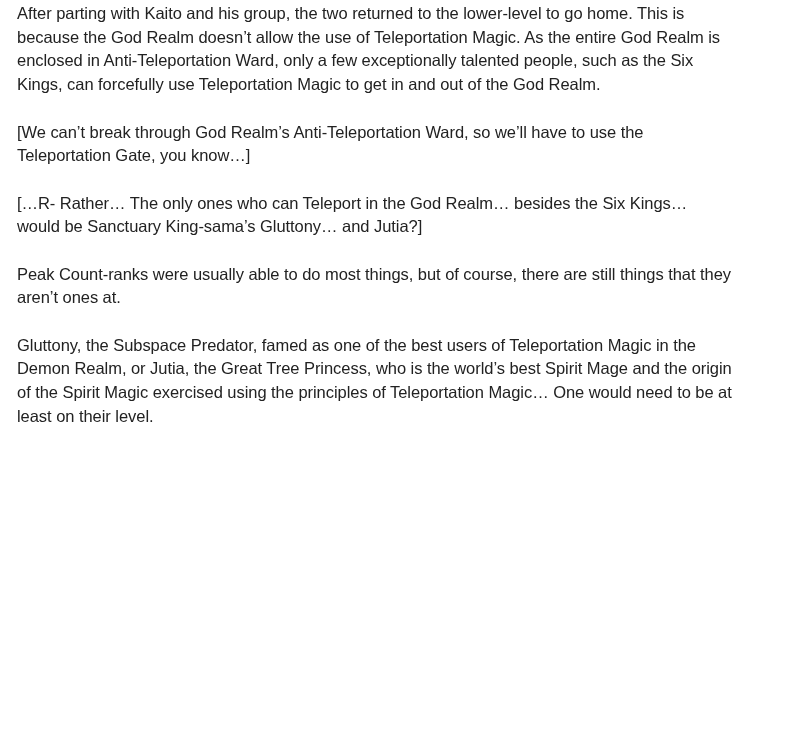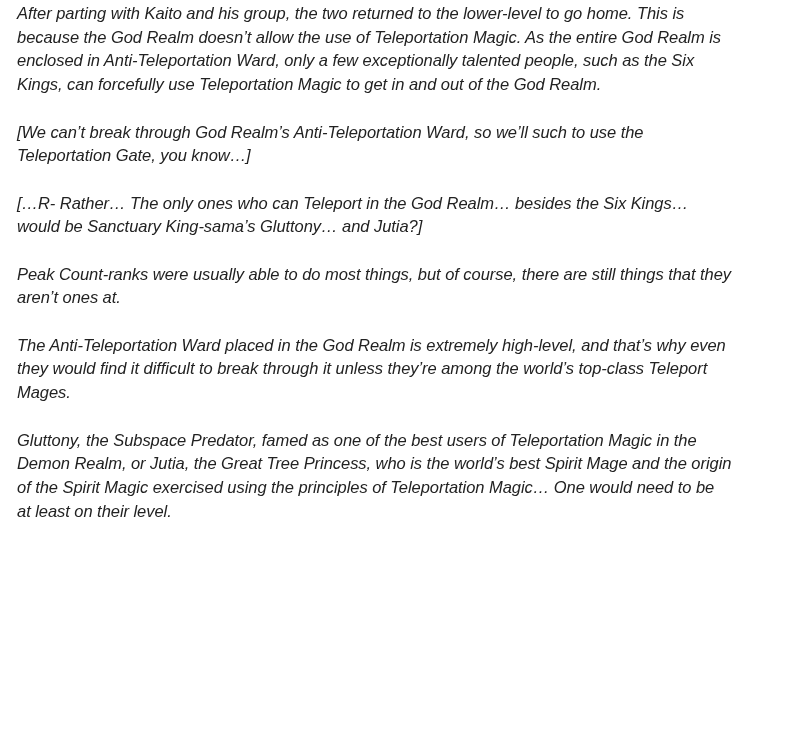--- a/index.html
+++ b/index.html
@@ -20,26 +20,24 @@
       width: 715px;
       font-family: "Liberation Sans", sans-serif;
       font-size: 16.5px;
       line-height: 23.7px;
       color: #222222;
       letter-spacing: -0.05px;
     }
     .article p {
       margin: 0 0 23.7px 0;
       padding: 0;
-      font-style: italic;
     }
   </style>
 </head>
 <body>
 
 <div class="article">
   <p>After parting with Kaito and his group, the two returned to the lower-level to go home. This is because the God Realm doesn’t allow the use of Teleportation Magic. As the entire God Realm is enclosed in Anti-Teleportation Ward, only a few exceptionally talented people, such as the Six Kings, can forcefully use Teleportation Magic to get in and out of the God Realm.</p>
-  <p>[We can’t break through God Realm’s Anti-Teleportation Ward, so we’ll such to use the Teleportation Gate, you know…]</p>
+  <p>[We can’t break through God Realm’s Anti-Teleportation Ward, so we’ll have to use the Teleportation Gate, you know…]</p>
   <p>[…R- Rather… The only ones who can Teleport in the God Realm… besides the Six Kings… would be Sanctuary King-sama’s Gluttony… and Jutia?]</p>
   <p>Peak Count-ranks were usually able to do most things, but of course, there are still things that they aren’t ones at.</p>
-  <p>The Anti-Teleportation Ward placed in the God Realm is extremely high-level, and that’s why even they would find it difficult to break through it unless they’re among the world’s top-class Teleport Mages.</p>
   <p>Gluttony, the Subspace Predator, famed as one of the best users of Teleportation Magic in the Demon Realm, or Jutia, the Great Tree Princess, who is the world’s best Spirit Mage and the origin of the Spirit Magic exercised using the principles of Teleportation Magic… One would need to be at least on their level.</p>
 </div>
 
 </body></html>

